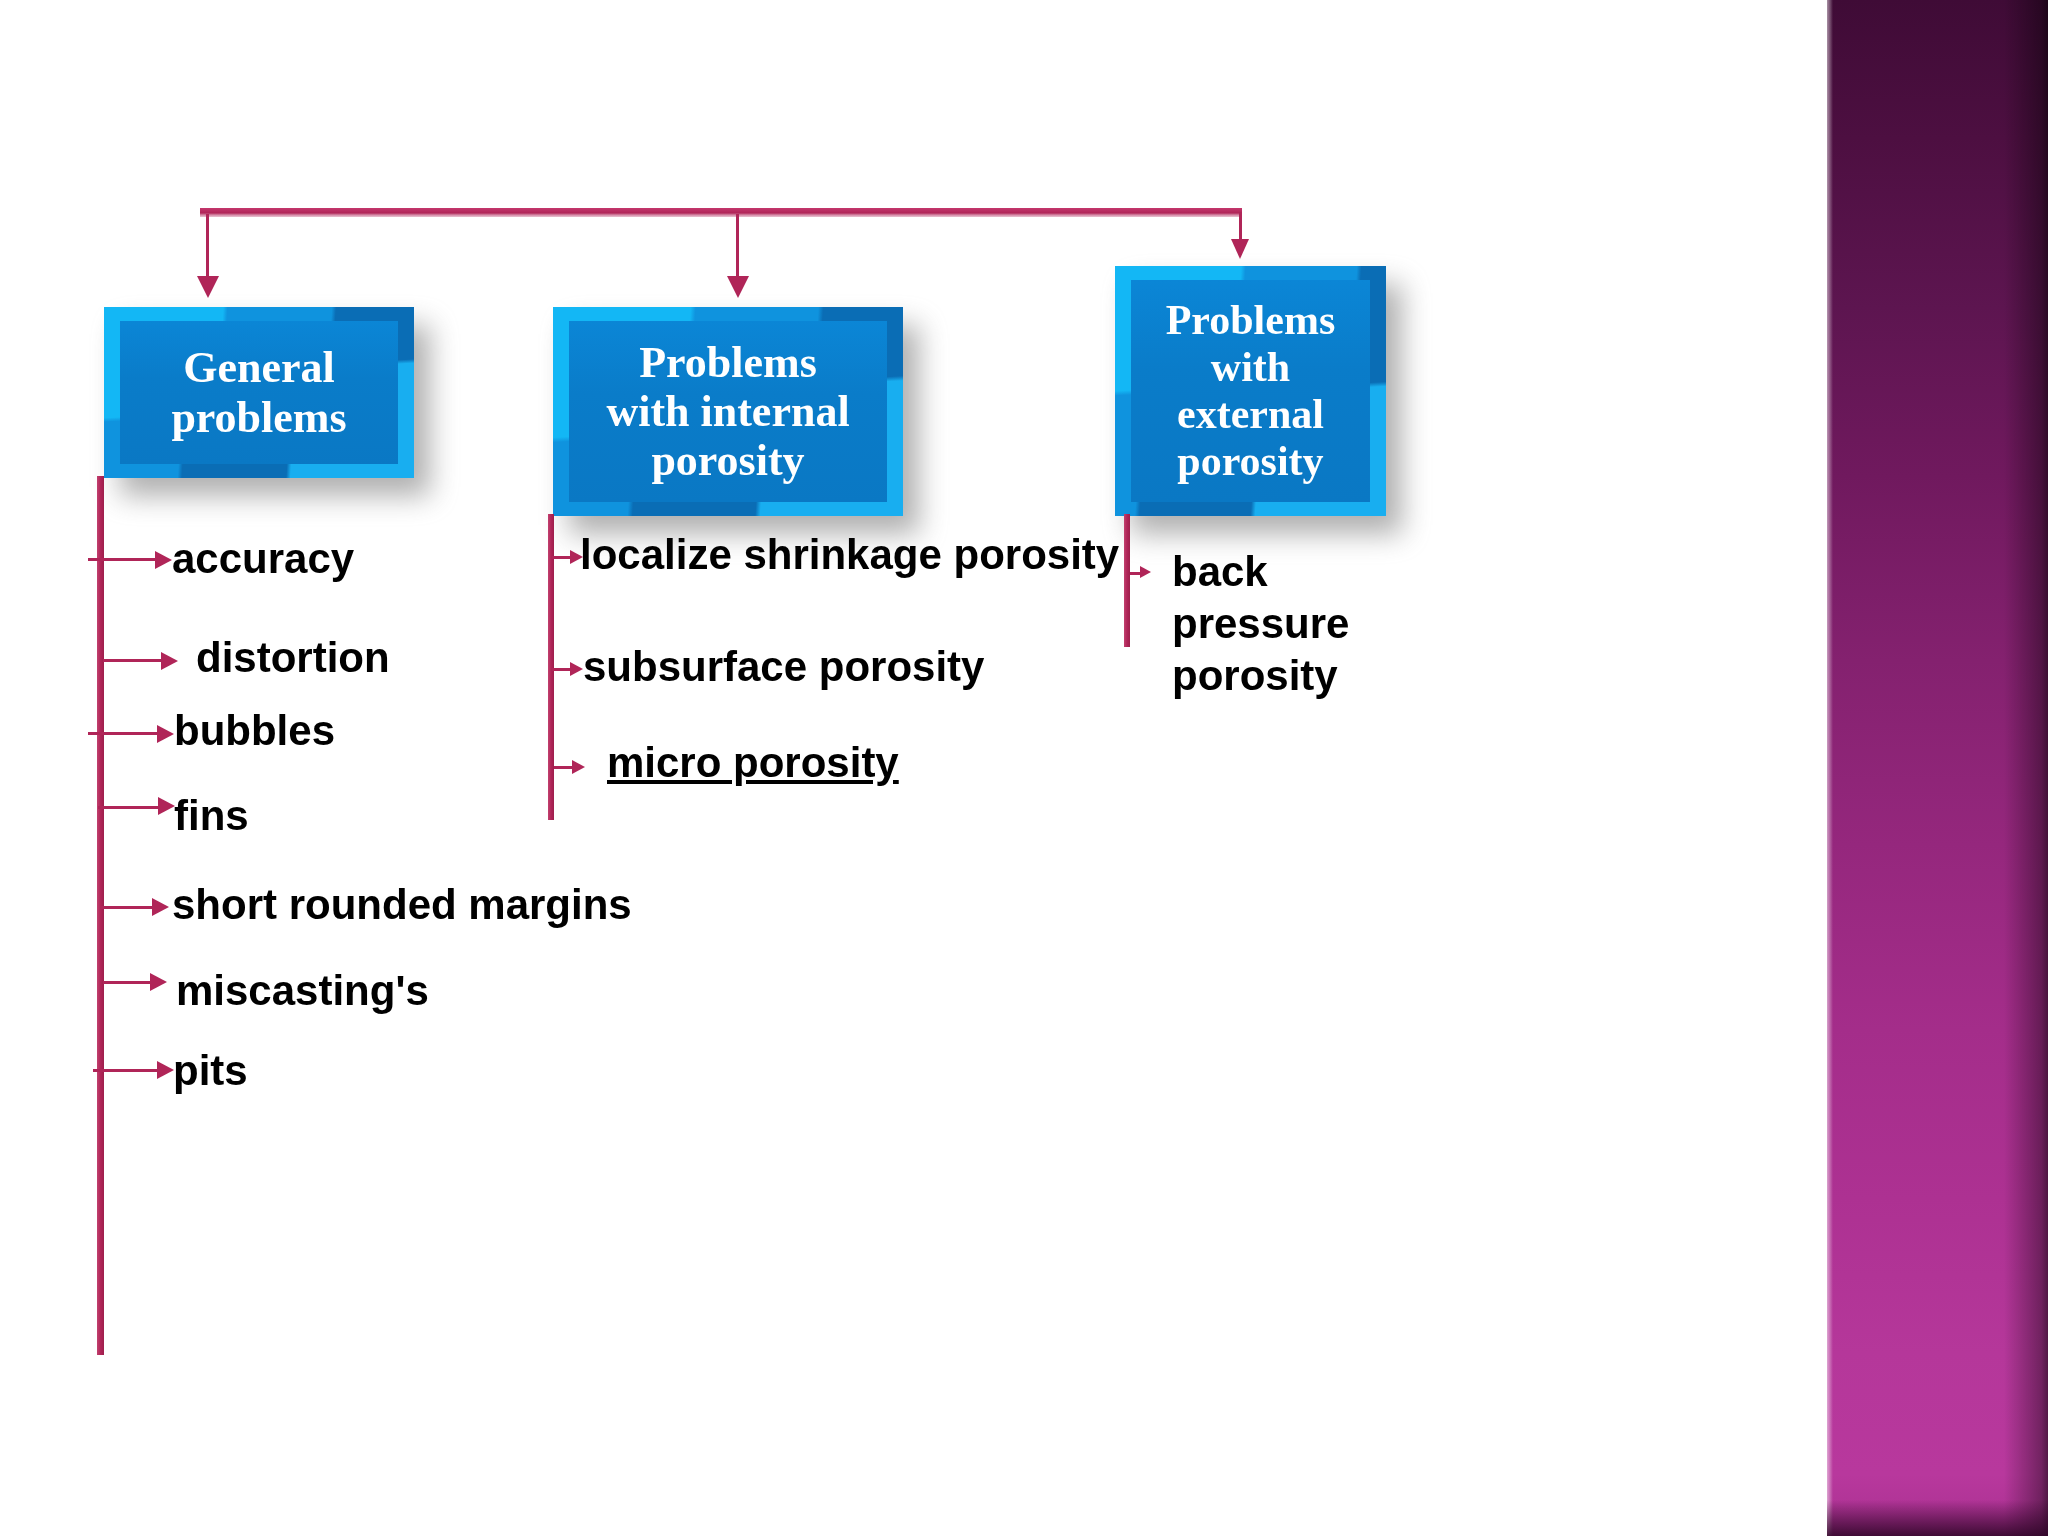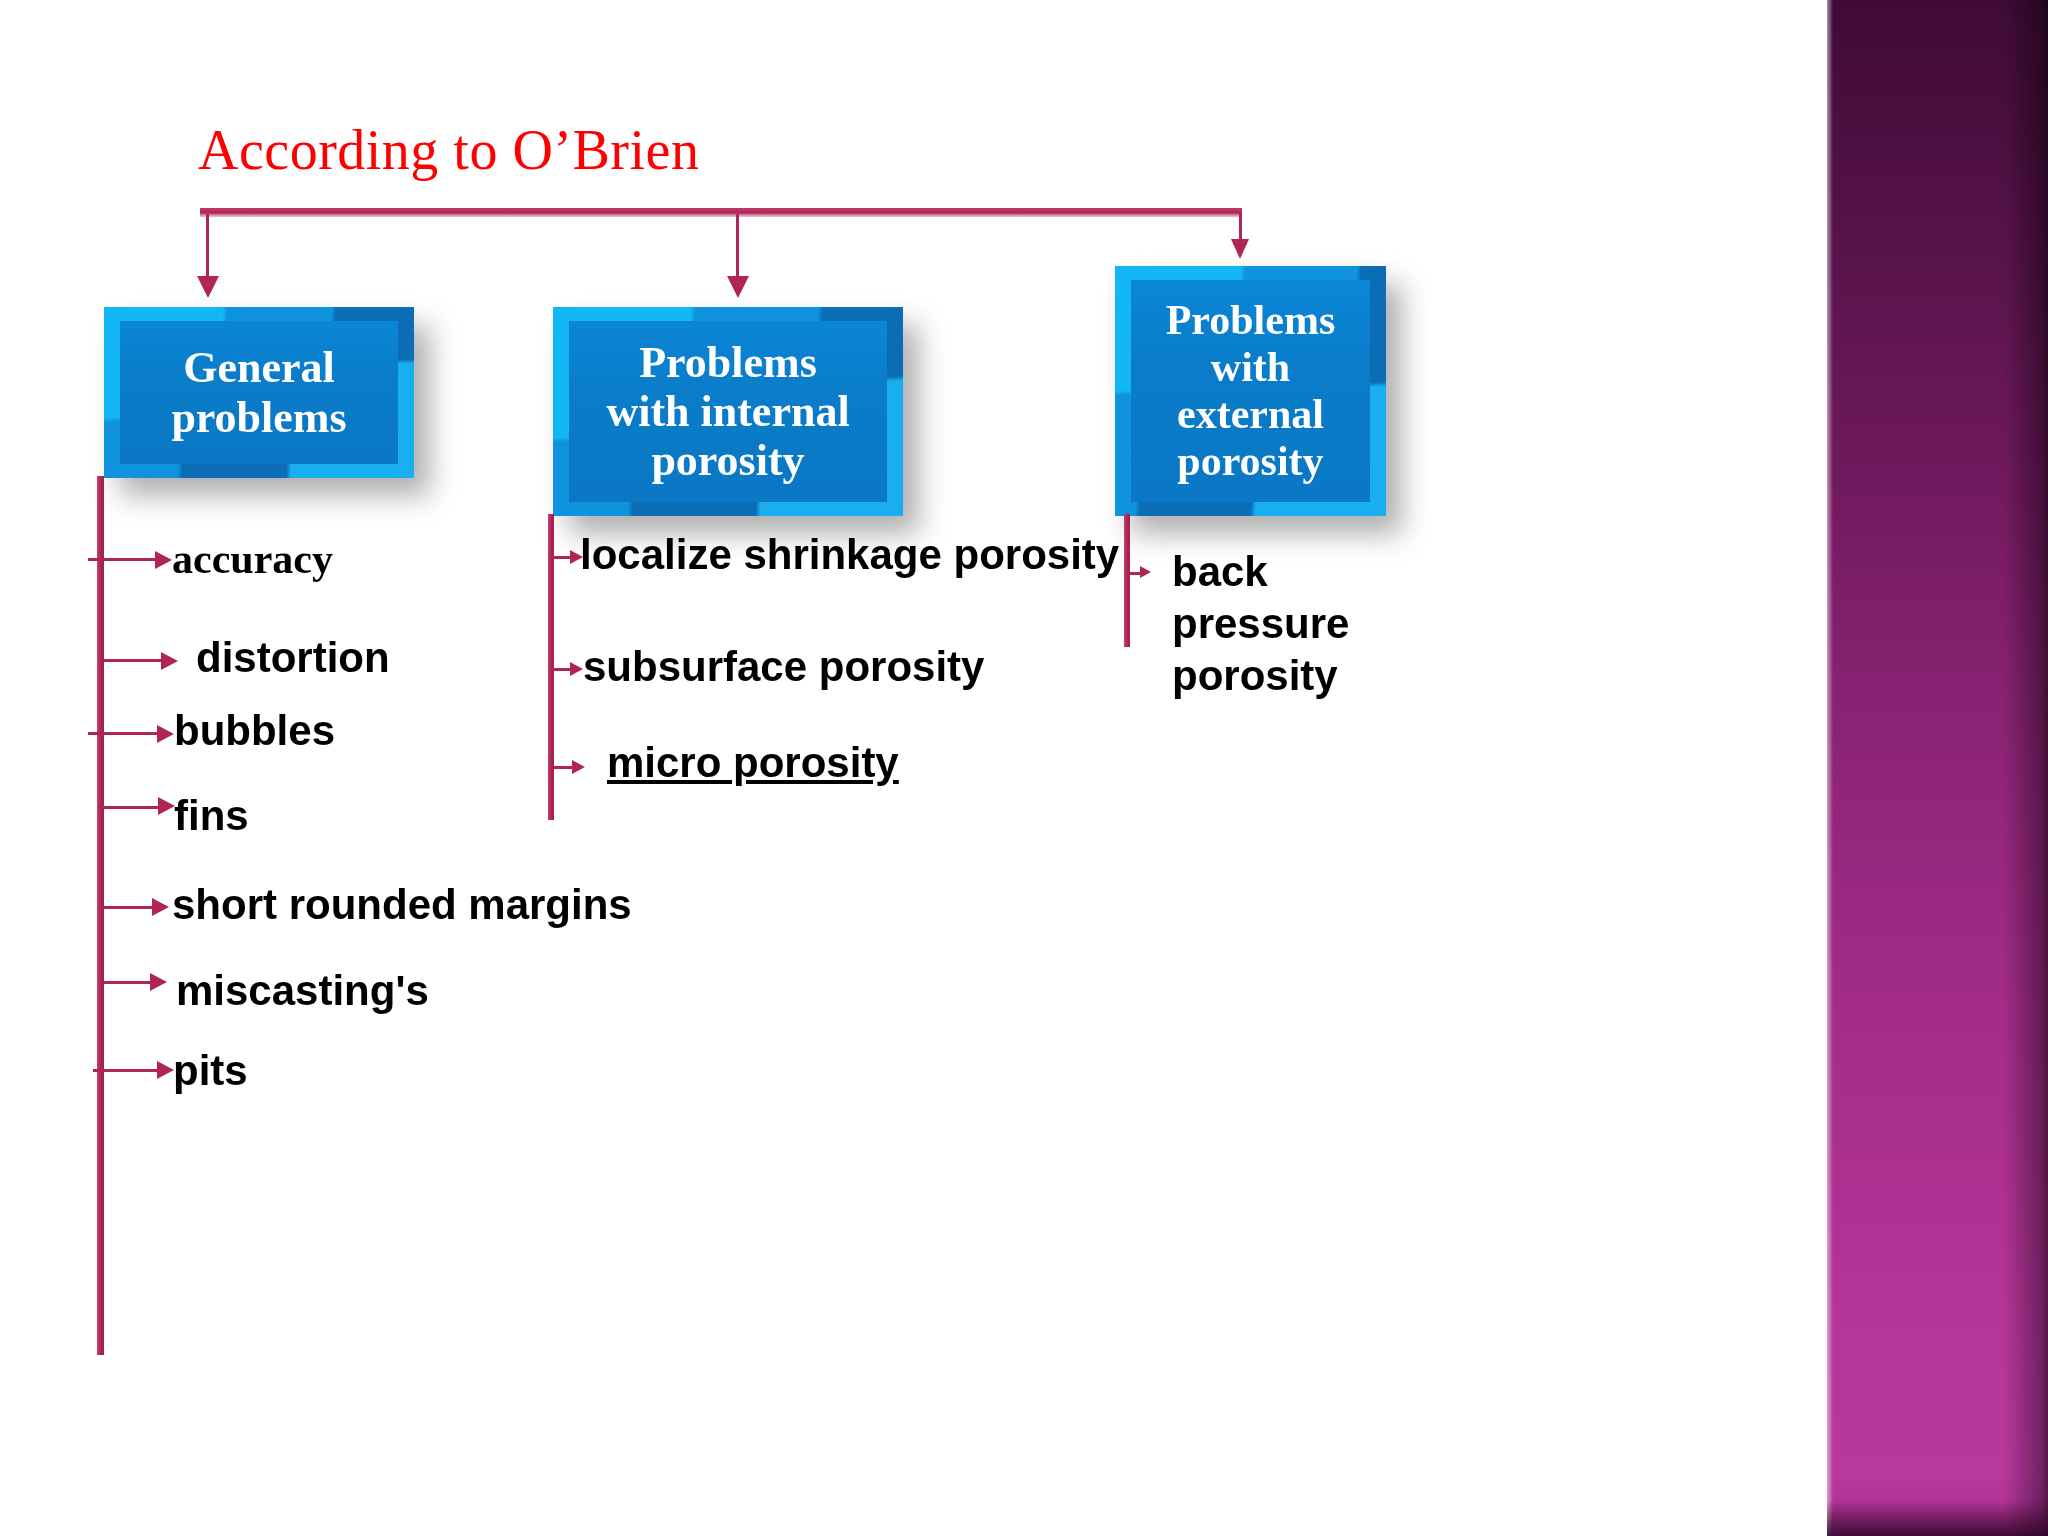--- a/index.html
+++ b/index.html
@@ -171,21 +171,20 @@
   }
 </style>
 </head>
 <body>
 
 <div id="slide">
 
   <div id="right-band"></div>
   <div id="right-band-bottom-shadow"></div>
 
-  <div id="page-title">According to O’Brien</div>
 
   <div class="hbar"></div>
 
   <div class="vdrop" style="left:206px; top:214px; height:68px;"></div>
   <div class="arrowhead-down" style="left:197px; top:276px;"></div>
 
   <div class="vdrop" style="left:736px; top:214px; height:68px;"></div>
   <div class="arrowhead-down" style="left:727px; top:276px;"></div>
 
   <div class="vdrop" style="left:1239px; top:212px; height:32px;"></div>
@@ -195,21 +194,21 @@
     <div class="inner">
       <span style="white-space:pre-line;">General
 problems</span>
     </div>
   </div>
 
   <div class="stem" style="left:97px; top:476px; height:879px;"></div>
 
   <div class="branch" style="left:88px; top:558px; width:70px;"></div>
   <div class="arrowhead-right" style="left:155px; top:551px;"></div>
-  <div class="leaf-label" style="left:172px; top:538px;font-family:Liberation Serif, serif;">accuracy</div>
+  <div class="leaf-label" style="left:172px; top:538px;">accuracy</div>
 
   <div class="branch" style="left:103px; top:659px; width:62px;"></div>
   <div class="arrowhead-right" style="left:161px; top:652px;"></div>
   <div class="leaf-label" style="left:196px; top:637px;">distortion</div>
 
   <div class="branch" style="left:88px; top:732px; width:72px;"></div>
   <div class="arrowhead-right" style="left:157px; top:725px;"></div>
   <div class="leaf-label" style="left:174px; top:710px;">bubbles</div>
 
   <div class="branch" style="left:98px; top:806px; width:64px;"></div>

